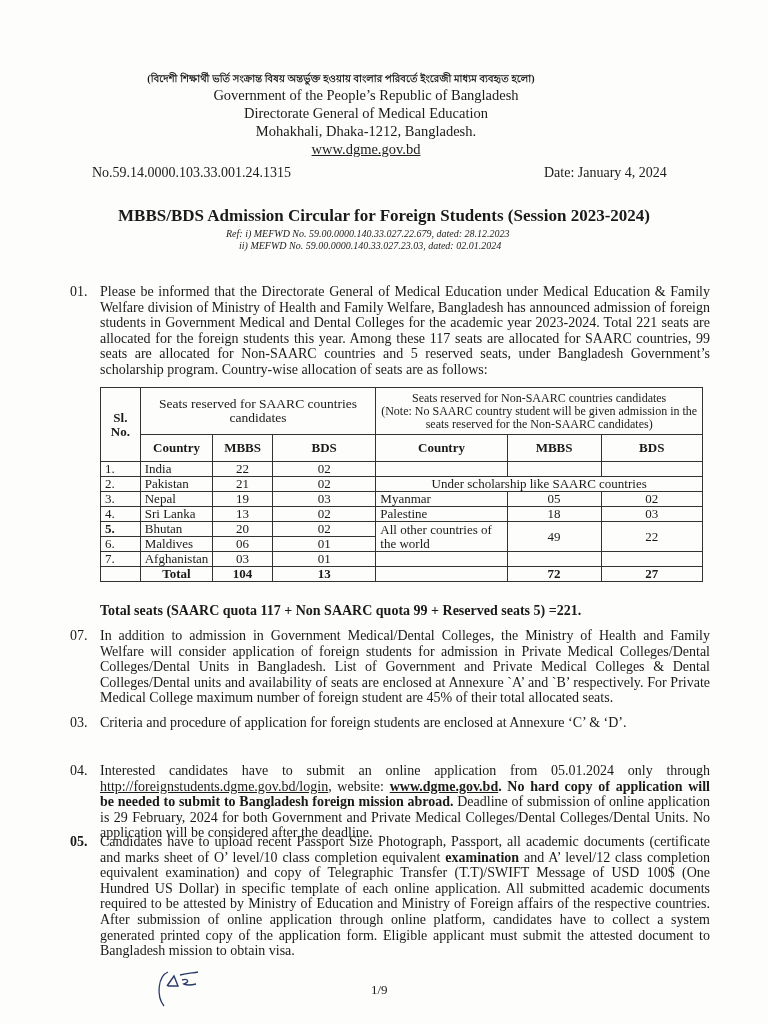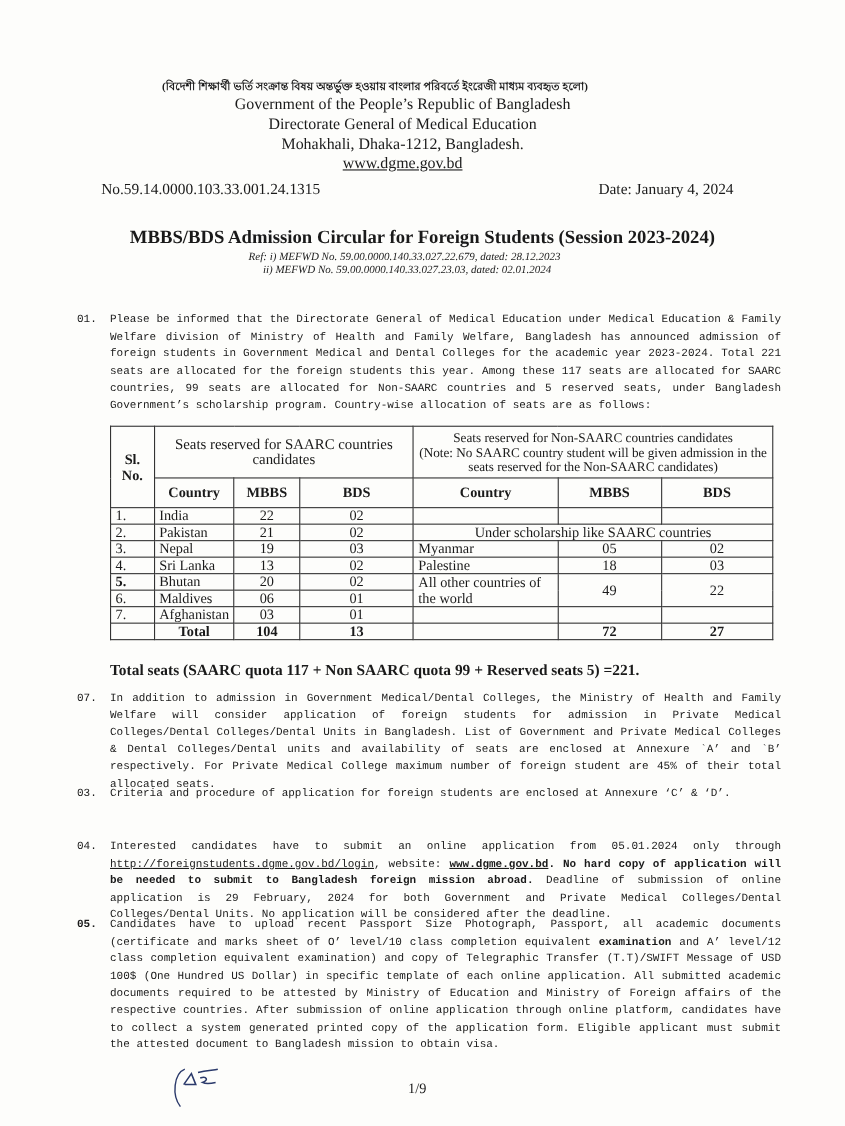--- a/index.html
+++ b/index.html
@@ -12,21 +12,21 @@
   .hdr1 { top: 86px; }
   .hdr2 { top: 104px; }
   .hdr3 { top: 122px; }
   .hdr4 { top: 140px; text-decoration: underline; }
   .memo { top: 165px; left: 72px; font-size: 14px; margin-left: 20px; }
   .date { top: 165px; left: 544px; font-size: 14px; }
   .title { top: 206px; left: 0; width: 768px; font-size: 17px; font-weight: bold; }
   .ref { left: 226px; font-size: 10px; font-style: italic; }
   .ref1 { top: 228px; }
   .ref2 { top: 240px; left: 226px; }
-  .para { left: 70px; width: 640px; font-size: 10px; line-height: 15.6px; font-family: Liberation Mono, monospace; }
+  .para { left: 70px; width: 640px; font-size: 14px; line-height: 15.6px; }
   .num { position: absolute; left: 0; top: 0; }
   .ptext { margin-left: 30px; text-align: justify; }
   .p1 { top: 284px; }
   table.seats { position: absolute; left: 100px; top: 387px; width: 603px; border-collapse: collapse; font-size: 13px; line-height: 14px; }
   table.seats td, table.seats th { border: 1px solid #333; padding: 0 4px; font-weight: normal; }
   table.seats .b { font-weight: bold; }
   table.seats .c { text-align: center; }
   .note { font-size: 12px; line-height: 13px; }
   .totline { top: 603px; left: 100px; font-size: 14px; font-weight: bold; }
   .p2 { top: 628px; }

